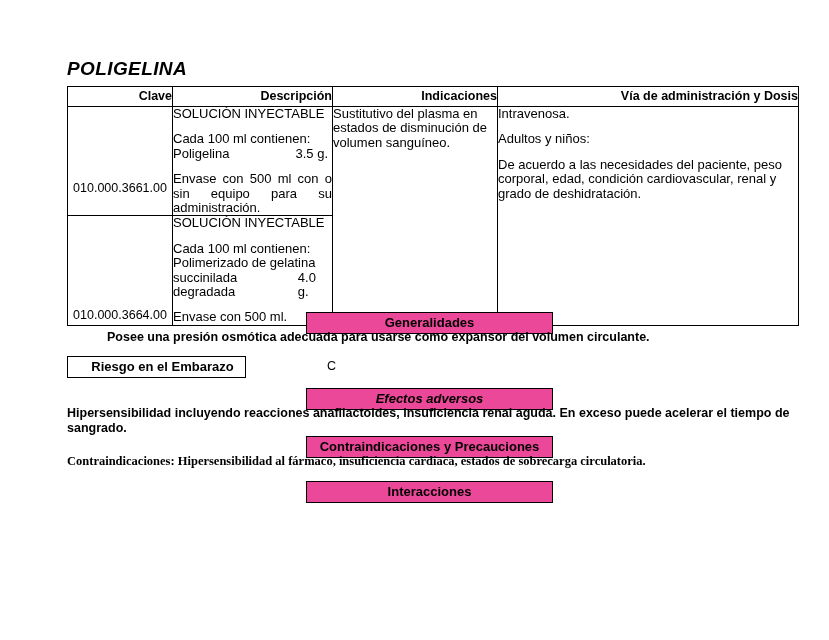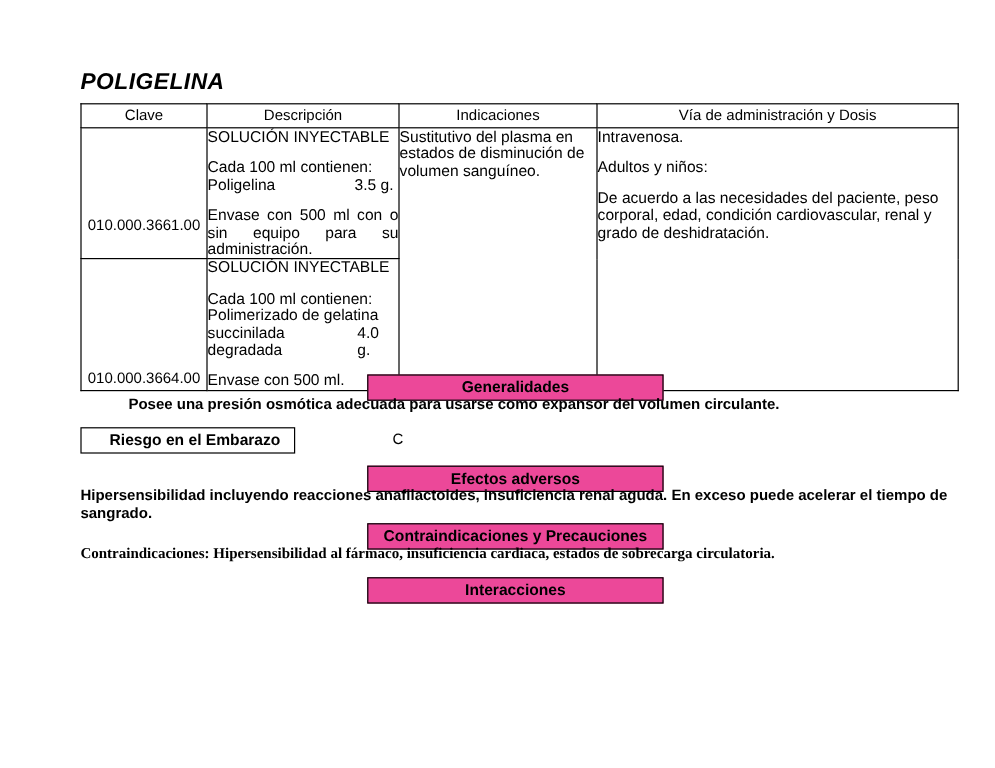--- a/index.html
+++ b/index.html
@@ -44,23 +44,23 @@
     border-collapse: collapse;
     table-layout: fixed;
   }
   .med-table th,
   .med-table td {
     border: 1px solid #000000;
     vertical-align: top;
     padding: 0;
   }
   .med-table thead th {
-    text-align: center;
-    font-size: 12.5px;
-    font-weight: normal;
+    text-align: right;
+    font-size: 12.5px;
+    font-weight: bold;
     padding: 2px 0 3px 0;
     line-height: 14px;
   }
 
   .col-clave   { width: 105px; }
   .col-desc    { width: 160px; }
   .col-ind     { width: 165px; }
   .col-via     { width: 301px; }
 
   .cell-pad {
@@ -232,21 +232,21 @@
       </tr>
     </tbody>
   </table>
 
   <div class="section-head" style="top:312px;">Generalidades</div>
   <div class="section-body" style="left:49px; top:330px; width:731px;padding-left:40px;">Posee una presión osmótica adecuada para usarse como expansor del volumen circulante.</div>
 
   <div class="risk-head">Riesgo en el Embarazo</div>
   <div class="risk-value">C</div>
 
-  <div class="section-head" style="top:388px;">Efectos adversos</div>
+  <div class="section-head" style="top:388px;font-style:italic;">Efectos adversos</div>
   <div class="section-body" style="left:49px; top:406px; width:731px;">Hipersensibilidad incluyendo reacciones anafilactoides, insuficiencia renal aguda. En exceso puede acelerar el tiempo de sangrado.</div>
 
   <div class="section-head wide" style="top:436px;">Contraindicaciones y Precauciones</div>
   <div class="section-body" style="left:49px; top:454px; width:731px;font-family:Liberation Serif, serif;">Contraindicaciones: Hipersensibilidad al fármaco, insuficiencia cardiaca, estados de sobrecarga circulatoria.</div>
 
   <div class="section-head" style="top:481px;">Interacciones</div>
 
 
 </div>
 

